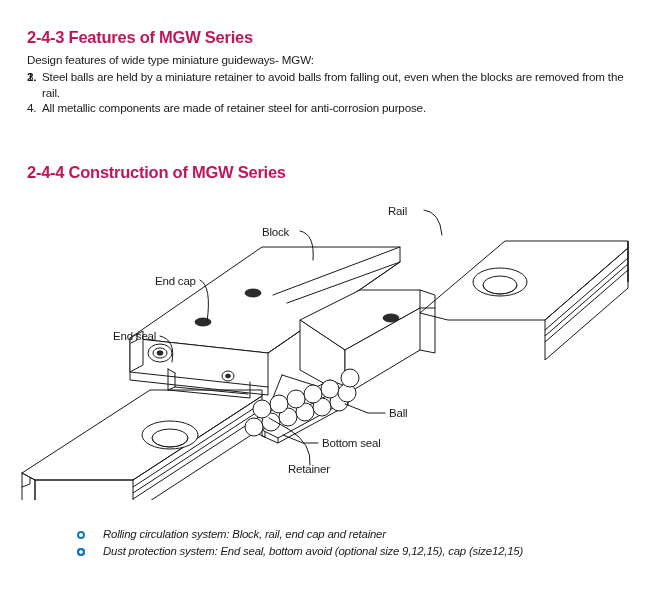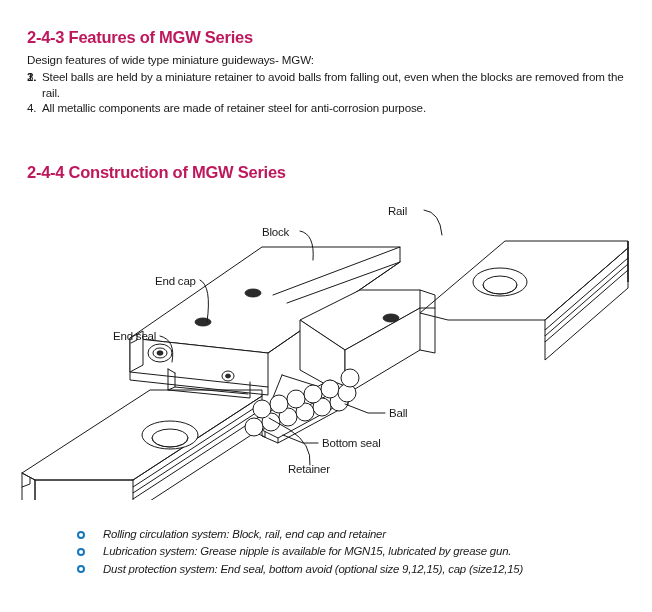--- a/index.html
+++ b/index.html
@@ -295,21 +295,20 @@
   </svg>
   </div>
 
   <ul class="bullet-list">
     <li>
       <span class="ring"></span>
       <span>Rolling circulation system: Block, rail, end cap and retainer</span>
     </li>
     <li>
       <span class="ring"></span>
-      <span>Lubrication system: Grease nipple is available for MGN15, lubricated by grease gun.</span>
     </li>
     <li>
       <span class="ring"></span>
       <span>Dust protection system: End seal, bottom avoid (optional size 9,12,15), cap (size12,15)</span>
     </li>
   </ul>
 
 </div>
 
 </body></html>

